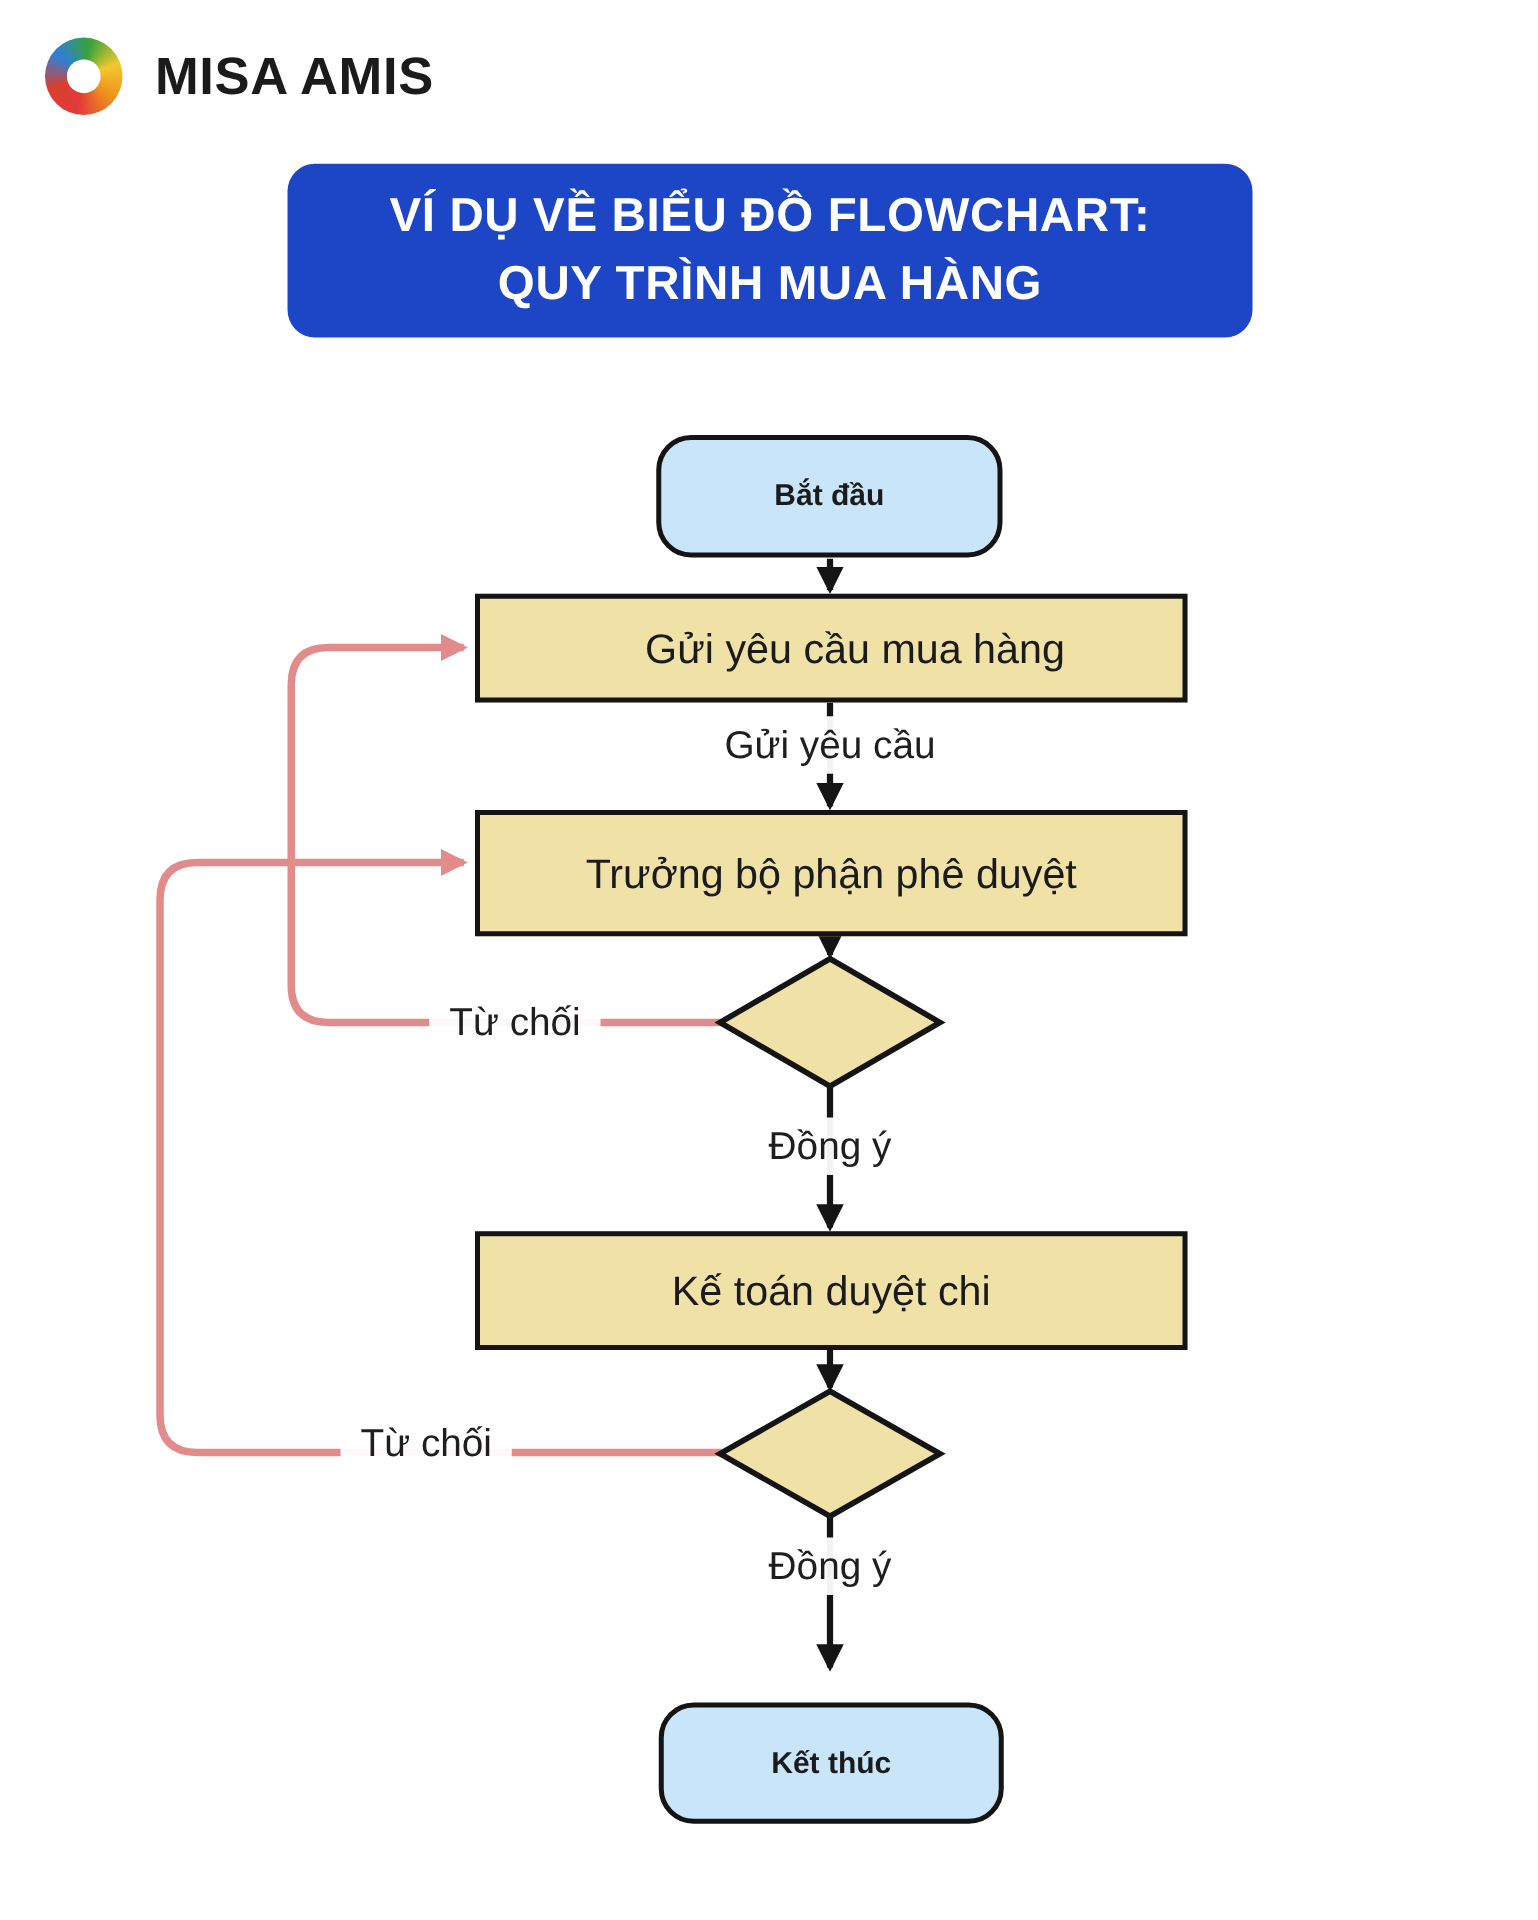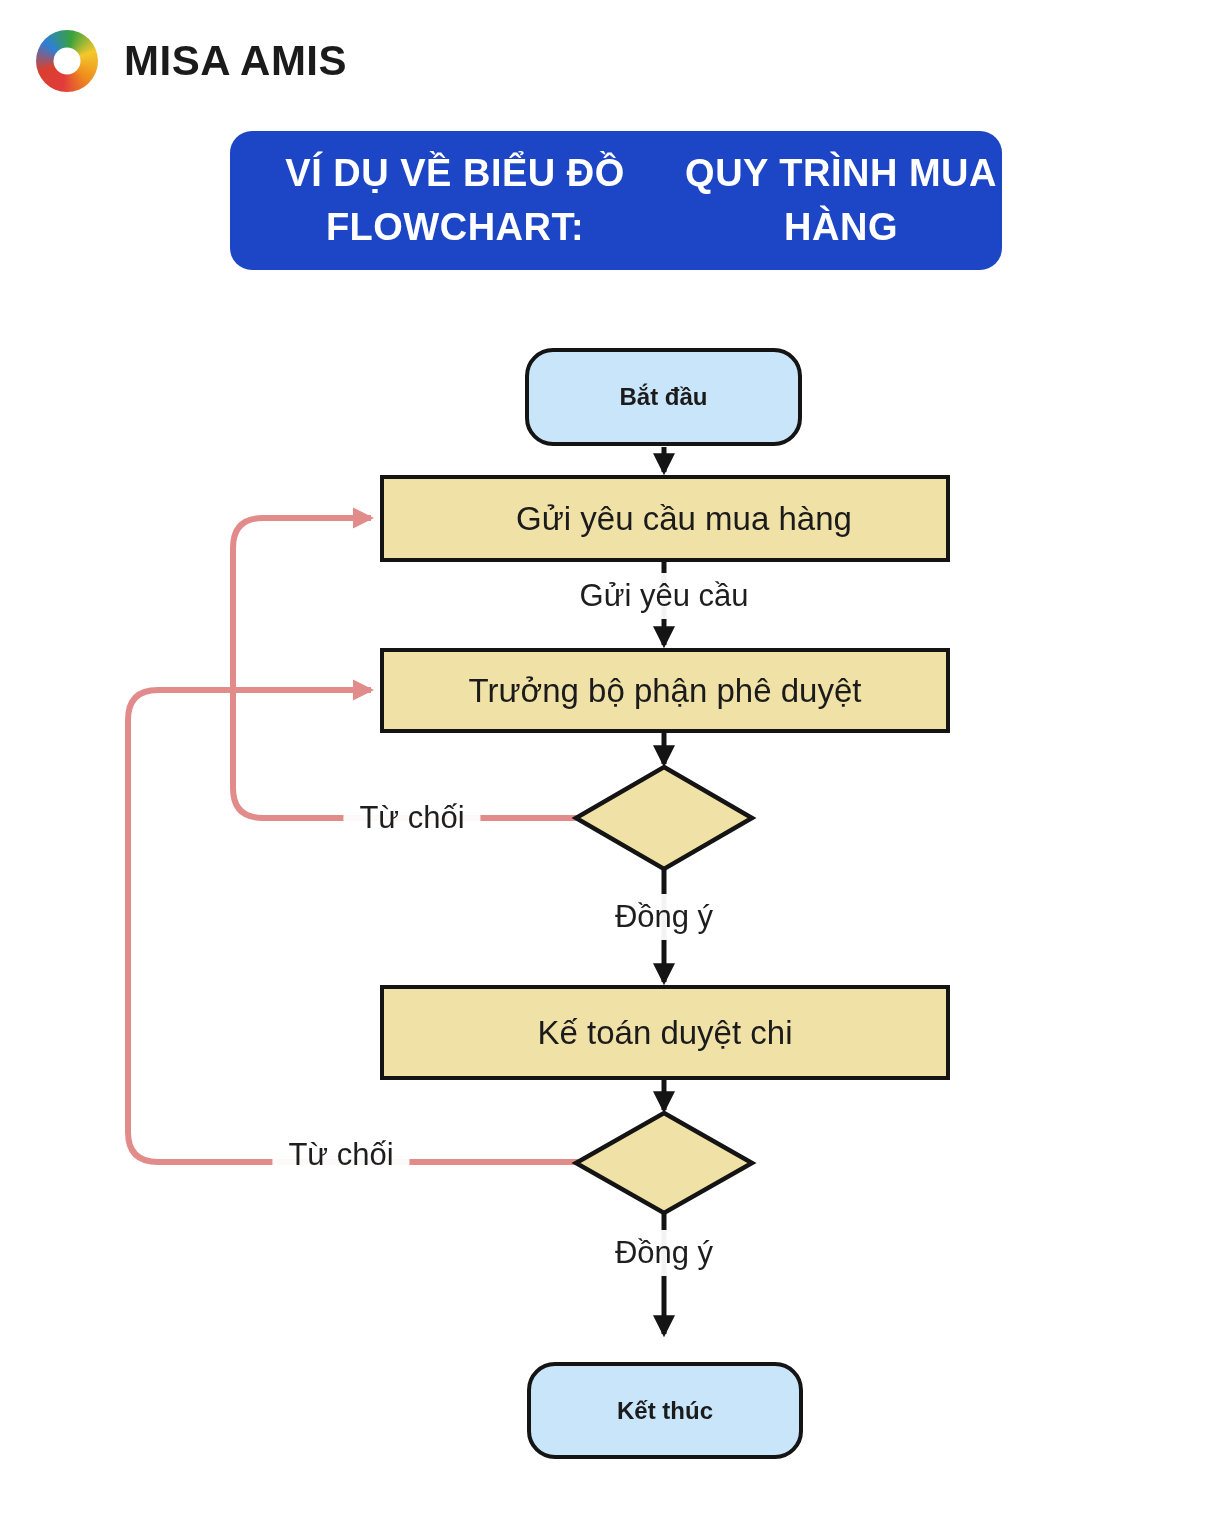--- a/index.html
+++ b/index.html
@@ -27,21 +27,21 @@
     transform: translate(-50%, -50%); background: #ffffff;
   }
   .brand-name {
     font-size: 42px; font-weight: 800; letter-spacing: 0.5px; color: #1b1b1b;
   }
 
   
   .banner {
     position: absolute; left: 230px; top: 131px; width: 772px; height: 139px;
     background: #1d46c6; border-radius: 22px;
-    display: flex; align-items: center; justify-content: center;
+    display: flex; flex-direction: column; align-items: center; justify-content: center;
     color: #ffffff; font-size: 38px; font-weight: 700; line-height: 1.42;
     text-align: center; letter-spacing: 0.5px;
   }
 
   
   .node {
     position: absolute; display: flex; align-items: center; justify-content: center;
     color: #1b1b1b; z-index: 2; text-align: center;
   }
   .terminal {
@@ -49,21 +49,21 @@
     font-size: 24px; font-weight: 700;
   }
   .start-node { left: 525px; top: 348px; width: 277px; height: 98px; }
   .end-node   { left: 527px; top: 1362px; width: 276px; height: 97px; }
   .process {
     background: #f0e2a7; border: 4px solid #141414;
     font-size: 33px; font-weight: 400;
     left: 380px; width: 570px;
   }
   .p1 { top: 475px; height: 87px; padding-left: 38px; }
-  .p2 { top: 648px; height: 85px; }
+  .p2 { top: 648px; height: 101px; }
   .p3 { top: 985px; height: 95px; }
 
   
   .connectors { position: absolute; left: 0; top: 0; z-index: 1; }
 
   
   .edge-label {
     position: absolute; z-index: 3;
     transform: translate(-50%, -50%);
     background: rgba(255,255,255,0.95); border-radius: 12px;

